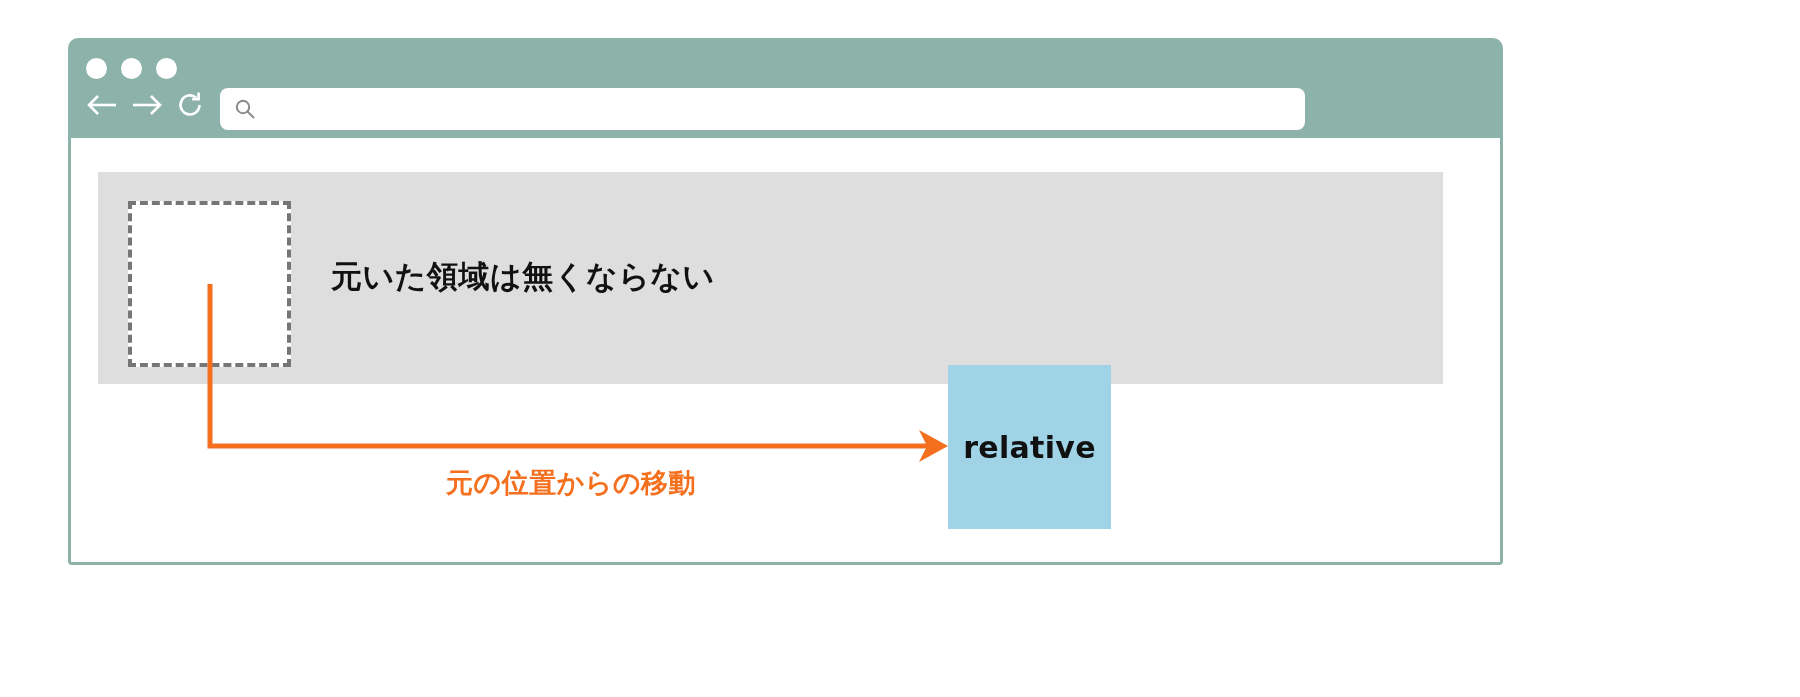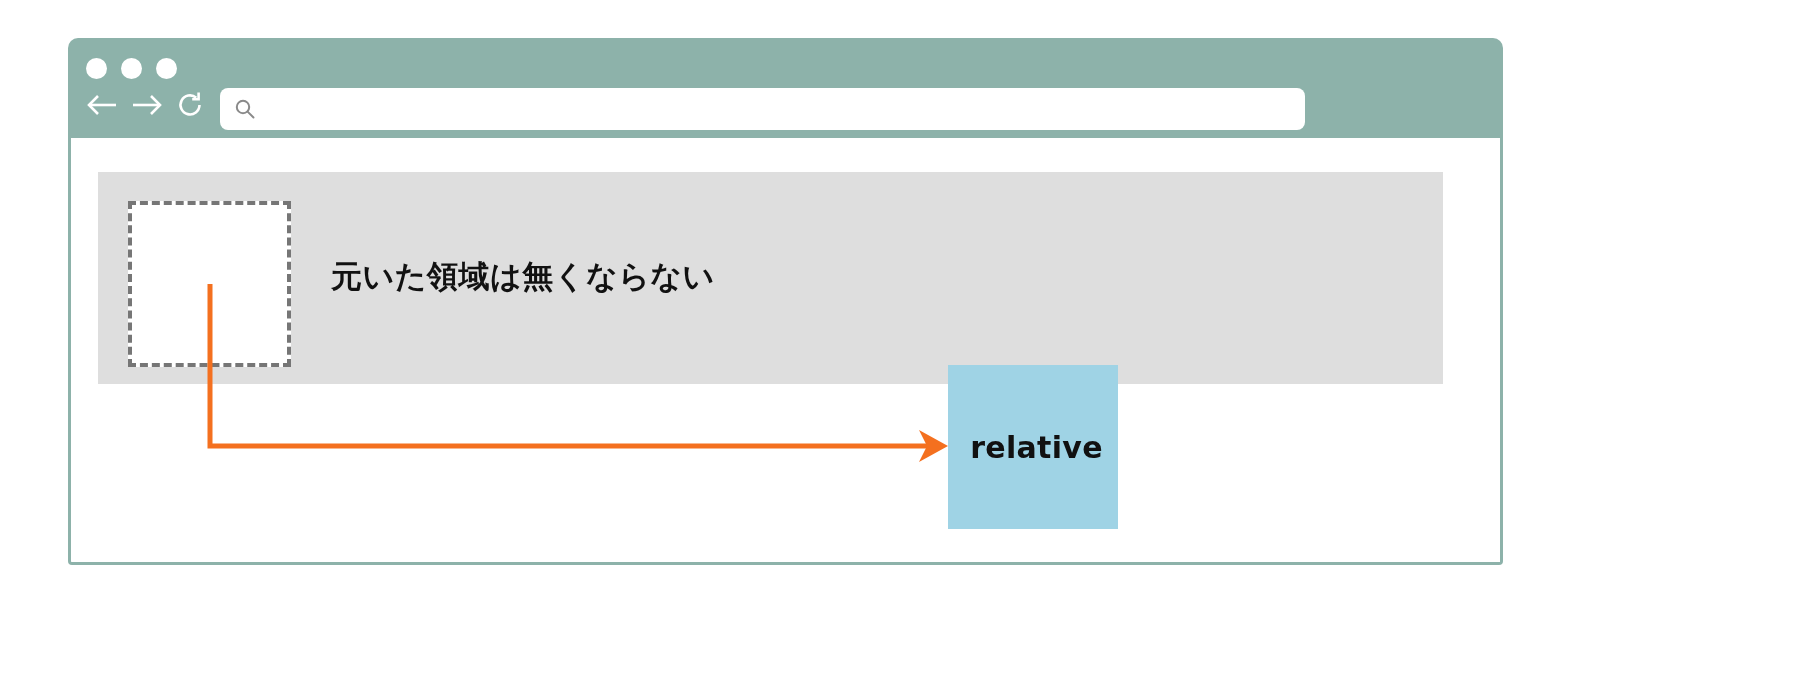--- a/index.html
+++ b/index.html
@@ -142,21 +142,20 @@
   .relative-box {
     position: absolute;
     left: 877px;
     top: 227px;
     width: 163px;
     height: 164px;
     background: #9fd3e5;
     display: flex;
     align-items: center;
     justify-content: center;
-    padding-left: 7px;
   }
   .relative-label {
     font-size: 30px;
     font-weight: bold;
     color: #111111;
     letter-spacing: 0.3px;
   }
 
   
   .connector {
@@ -236,16 +235,17 @@
 
       <div class="relative-box">
         <span class="relative-label">relative</span>
       </div>
 
       <svg class="connector" viewBox="0 0 1429 424" preserveAspectRatio="none">
         <path d="M139 146 L139 308 L865 308" stroke="#f4701f" stroke-width="5" fill="none" stroke-linecap="butt" stroke-linejoin="miter"></path>
         <path d="M877 308 L848 292 L856 308 L848 324 Z" fill="#f4701f"></path>
       </svg>
 
+      <div class="move-caption">元の位置からの移動</div>
 
     </div>
   </div>
 </div>
 
 </body></html>

